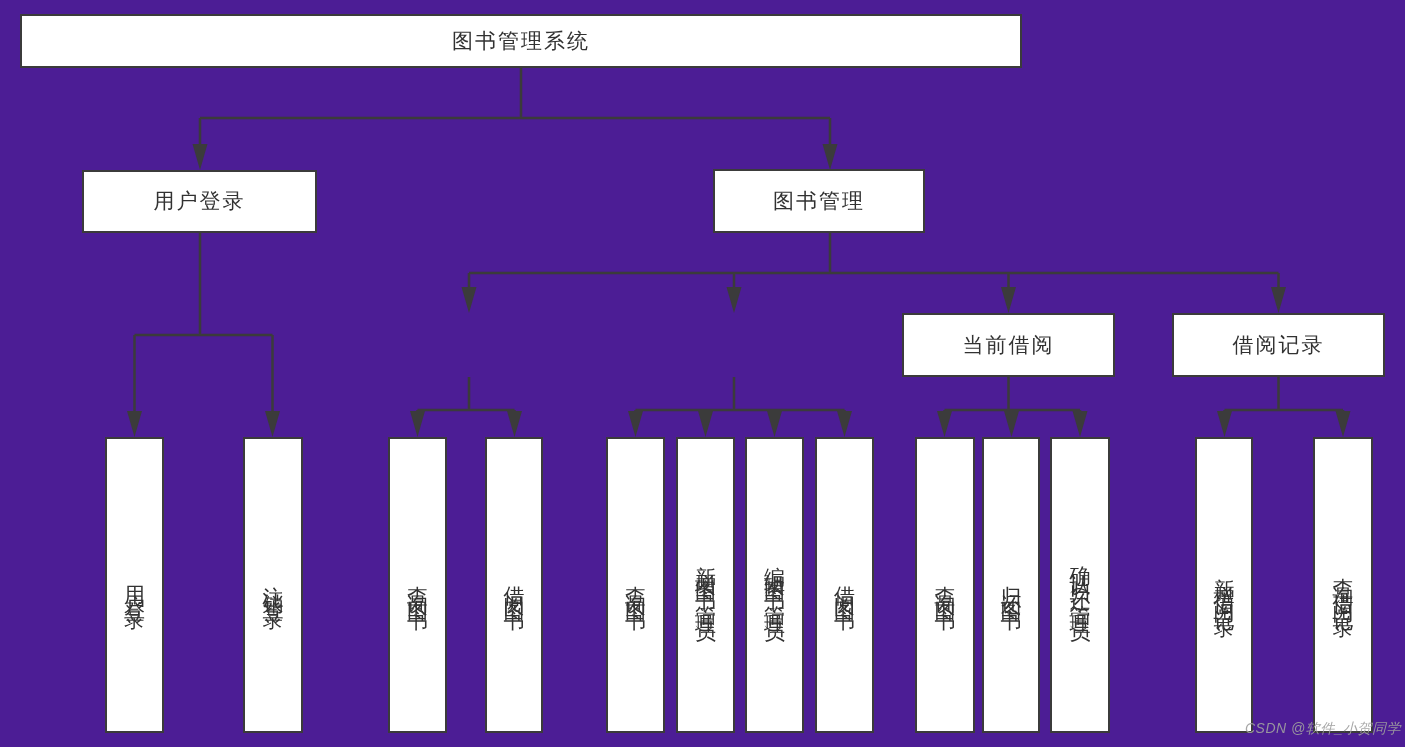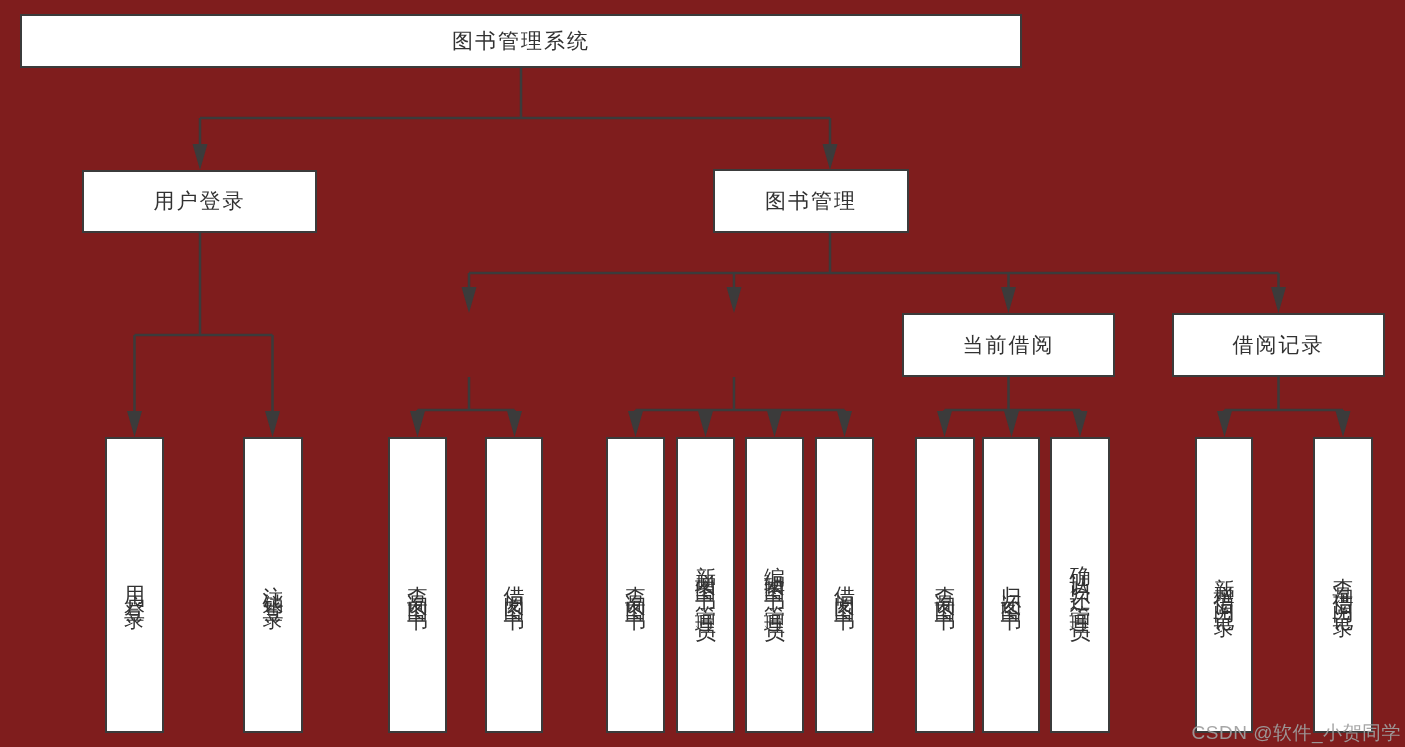--- a/index.html
+++ b/index.html
@@ -1,33 +1,33 @@
 <!DOCTYPE html>
 <html><head>
 <meta charset="utf-8">
 <style>
   html,body{margin:0;padding:0;background:#ffffff;}
   .canvas{
-    position:relative;width:1405px;height:747px;background:#7f1d1d;
+    position:relative;width:1405px;height:747px;background:#4c1d95;
     font-family:"Liberation Sans","DejaVu Sans",sans-serif;overflow:hidden;
   }
   .connectors{position:absolute;left:0;top:0;z-index:0;}
   .node{
     position:absolute;box-sizing:border-box;background:#ffffff;
     border:2.5px solid #3b3b3b;display:flex;align-items:center;justify-content:center;
     color:#323232;font-size:21px;letter-spacing:2px;z-index:1;text-align:center;
     line-height:1.15;
   }
   .leaf span{
     writing-mode:vertical-rl;text-orientation:mixed;
     letter-spacing:8px;font-size:21px;color:#323232;
   }
   .watermark{
     position:absolute;z-index:5;color:rgba(158,158,158,0.92);
-    font-size:19px;letter-spacing:0.5px;white-space:nowrap;
+    font-size:14px;letter-spacing:0.5px;white-space:nowrap;font-style:italic;
   }
 </style>
 </head>
 <body>
 
 <div class="canvas">
 
   <svg class="connectors" width="1405" height="747" viewBox="0 0 1405 747">
     <g stroke="#3b3b3b" stroke-width="2.5" fill="none">
 
@@ -68,21 +68,21 @@
     </g>
   </svg>
 
   <div class="node" style="left:20px;top:14px;width:1002px;height:54px;">
     <span>图书管理系统</span>
   </div>
 
   <div class="node" style="left:82px;top:170px;width:235px;height:63px;">
     <span>用户登录</span>
   </div>
-  <div class="node" style="left:713px;top:169px;width:196px;height:64px;">
+  <div class="node" style="left:713px;top:169px;width:212px;height:64px;">
     <span>图书管理</span>
   </div>
 
   <div class="node" style="left:902px;top:313px;width:213px;height:64px;">
     <span>当前借阅</span>
   </div>
   <div class="node" style="left:1172px;top:313px;width:213px;height:64px;">
     <span>借阅记录</span>
   </div>
 

